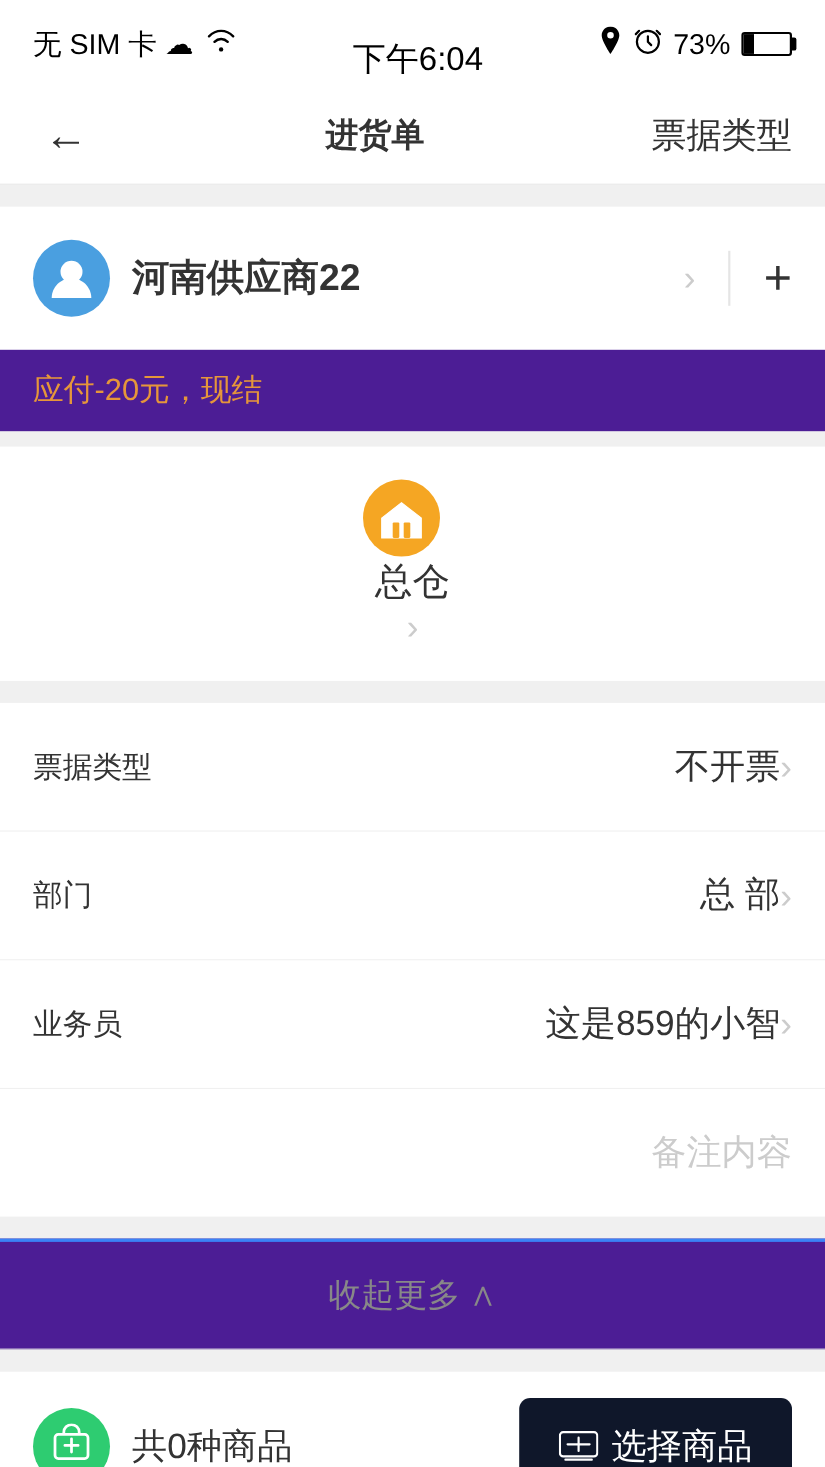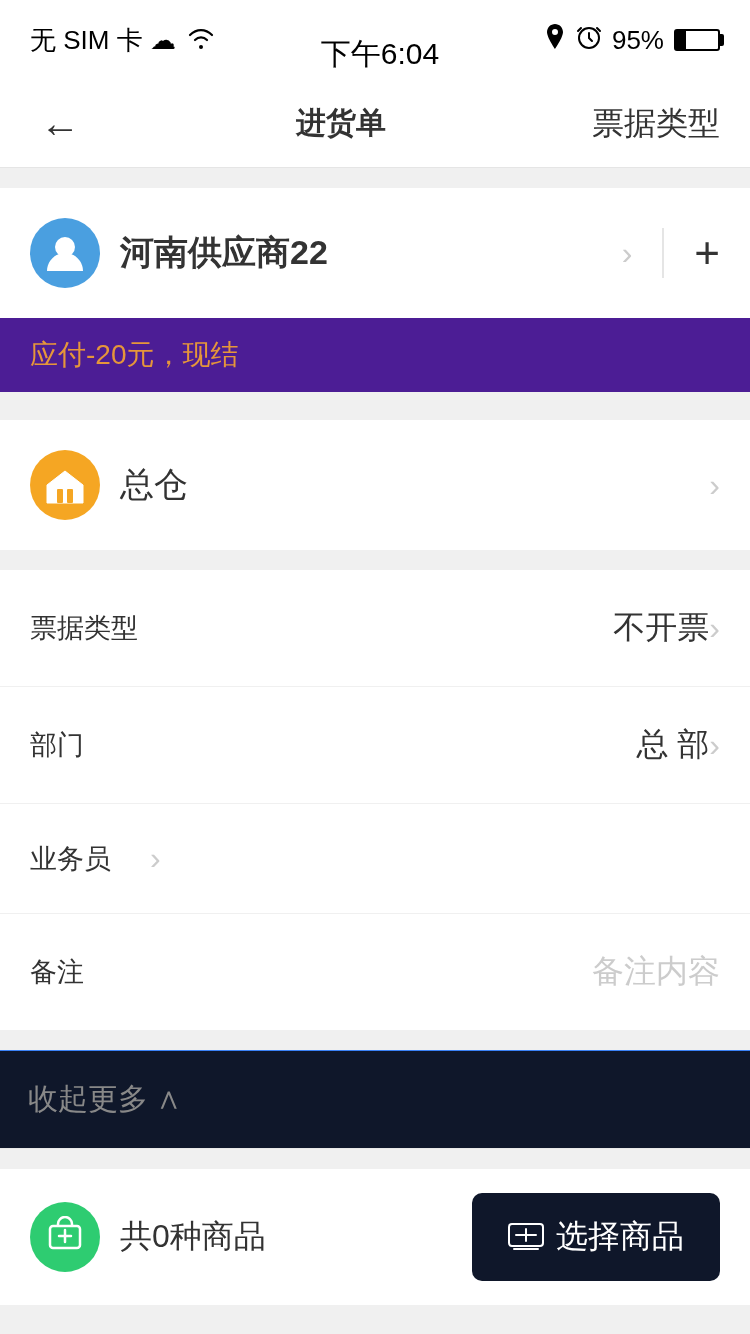--- a/index.html
+++ b/index.html
@@ -18,21 +18,20 @@
       background: #fff;
       display: flex;
       align-items: center;
       justify-content: space-between;
       padding: 0 30px;
       font-size: 26px;
       color: #000;
     }
     .status-left {
       display: flex;
-      align-items: center;
       gap: 10px;
     }
     .status-center {
       font-size: 30px;
       font-weight: 500;
       margin-top: 28px;
     }
     .status-right {
       display: flex;
       align-items: center;
@@ -156,21 +155,22 @@
       font-size: 28px;
       color: #e6963a;
     }
 
     
     .warehouse-row {
       background: #fff;
       display: flex;
       align-items: center;
       padding: 30px;
-      margin-top: 28px;
+      margin-top: 14px;
+      flex-direction: column;
     }
     .warehouse-icon {
       width: 70px;
       height: 70px;
       border-radius: 50%;
       background: #f5a623;
       display: flex;
       align-items: center;
       justify-content: center;
       margin-right: 20px;
@@ -222,28 +222,28 @@
     .form-value.placeholder {
       color: #ccc;
     }
     .form-chevron {
       font-size: 32px;
       color: #ccc;
     }
 
     
     .collapse-btn {
-      background: #0f172a;
-      text-align: left;
+      background: #4c1d95;
+      text-align: center;
       padding: 28px;
       font-size: 30px;
       color: #888;
       cursor: pointer;
       margin-top: 20px;
-      border-top: 1px solid #3b82f6;
+      border-top: 3px solid #3b82f6;
       border-bottom: 1px solid #e8e8e8;
     }
 
     
     .bottom-bar {
       background: #fff;
       margin-top: 20px;
       display: flex;
       align-items: center;
       padding: 24px 30px;
@@ -312,21 +312,21 @@
       </svg>
     </span>
 
     <span>
       <svg width="26" height="26" viewBox="0 0 26 26" fill="none">
         <circle cx="13" cy="14" r="10" stroke="#000" stroke-width="2" fill="none"></circle>
         <path d="M13 9v5l3 3" stroke="#000" stroke-width="2" stroke-linecap="round" fill="none"></path>
         <path d="M5 4l-3 3M21 4l3 3" stroke="#000" stroke-width="2" stroke-linecap="round"></path>
       </svg>
     </span>
-    <span>95%</span>
+    <span>73%</span>
     <div class="battery-icon"></div>
   </div>
 </div>
 
 <div class="nav-bar">
   <span class="nav-back">←</span>
   <span class="nav-title">进货单</span>
   <span class="nav-action">票据类型</span>
 </div>
 
@@ -372,25 +372,25 @@
     </div>
 
     <div class="form-row">
       <span class="form-label">部门</span>
       <span class="form-value">总 部</span>
       <span class="form-chevron">›</span>
     </div>
 
     <div class="form-row">
       <span class="form-label">业务员</span>
+      <span class="form-value">这是859的小智</span>
       <span class="form-chevron">›</span>
     </div>
 
     <div class="form-row">
-      <span class="form-label">备注</span>
       <span class="form-value placeholder">备注内容</span>
     </div>
 
   </div>
 
   <div class="collapse-btn">收起更多 ∧</div>
 
   <div class="bottom-bar">
     <div class="product-icon">
       <svg viewBox="0 0 42 42" xmlns="http://www.w3.org/2000/svg">

